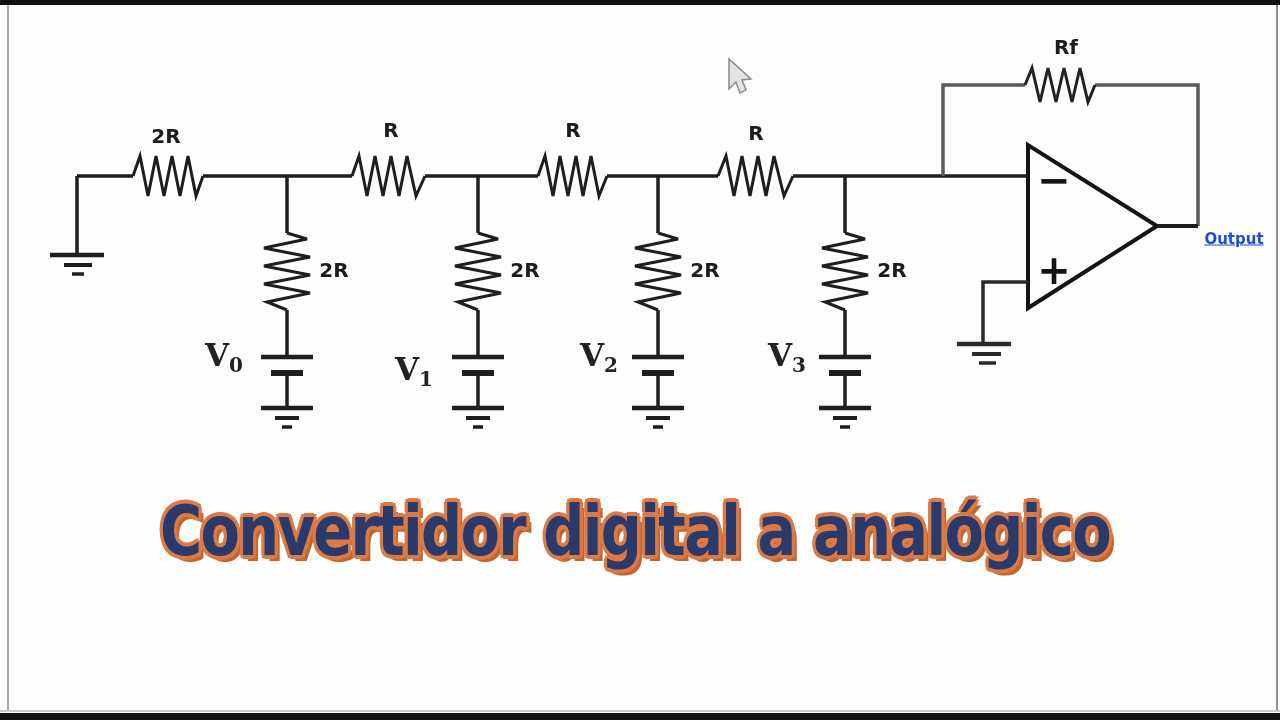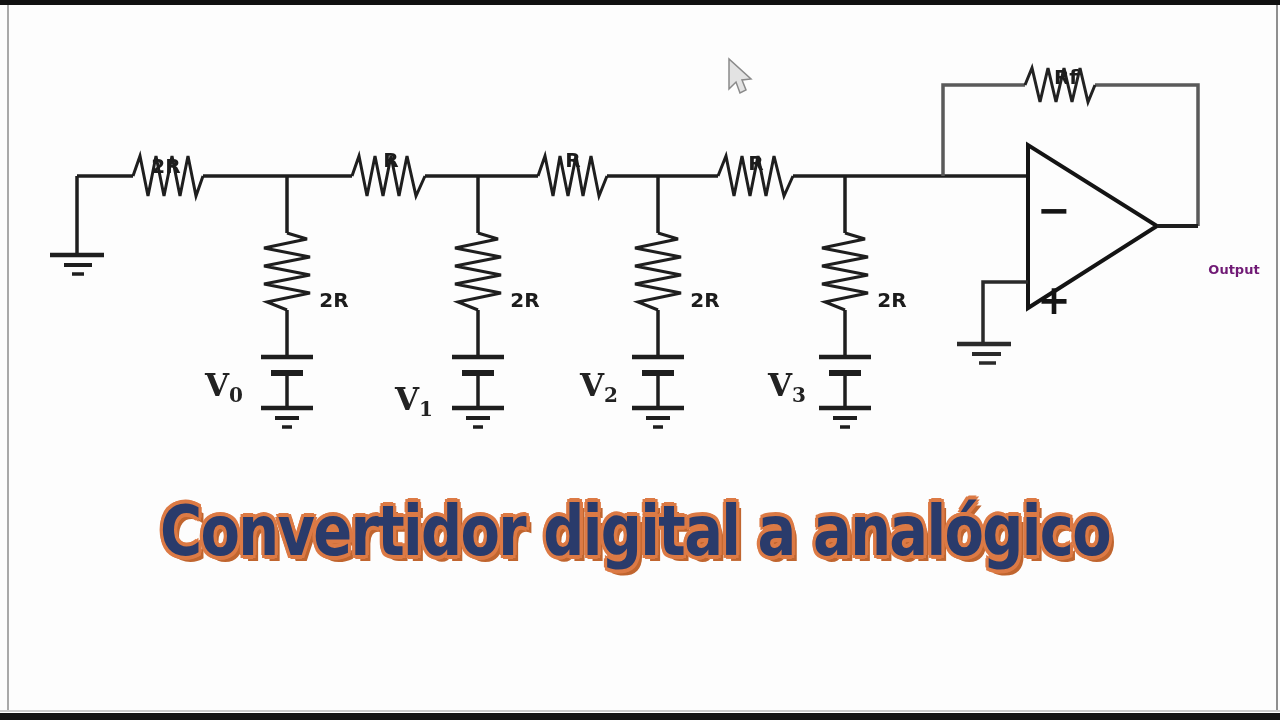--- a/index.html
+++ b/index.html
@@ -12,25 +12,25 @@
   .bar-top{position:absolute;left:0;top:0;width:1280px;height:5px;background:#111;}
   .bar-bottom{position:absolute;left:0;top:713px;width:1280px;height:7px;background:#111;}
   .edge-left{position:absolute;left:7px;top:5px;width:2px;height:706px;background:#a9a9a9;}
   .edge-right{position:absolute;left:1276px;top:5px;width:2px;height:706px;background:#8f8f8f;}
   .edge-bottom{position:absolute;left:0;top:710px;width:1280px;height:2px;background:#c9c9c9;}
 
   svg.circuit{position:absolute;left:0;top:0;}
 
   .lbl{
     position:absolute;transform:translate(-50%,-50%);
-    color:#1c1c1c;font-weight:bold;white-space:nowrap;line-height:1;margin-top:30px;
+    color:#1c1c1c;font-weight:bold;white-space:nowrap;line-height:1;
   }
   .lbl-res{font-size:20px;}
   .lbl-rf{font-size:20px;}
-  .lbl-output{font-size:13px;color:#701a75;}
+  .lbl-output{font-size:15px;color:#1d4ed8;text-decoration:underline;}
   .lbl-v{font-family:"DejaVu Serif", serif;font-weight:bold;font-size:31px;color:#222;}
   .lbl-v sub{font-size:20px;vertical-align:-6px;}
   .lbl-sign{font-size:40px;color:#141414;}
 
   .title-wrap{
     position:absolute;left:0;top:490px;width:1270px;text-align:center;
   }
   .title-line{
     font-weight:bold;
     color:#2a3b6b;

